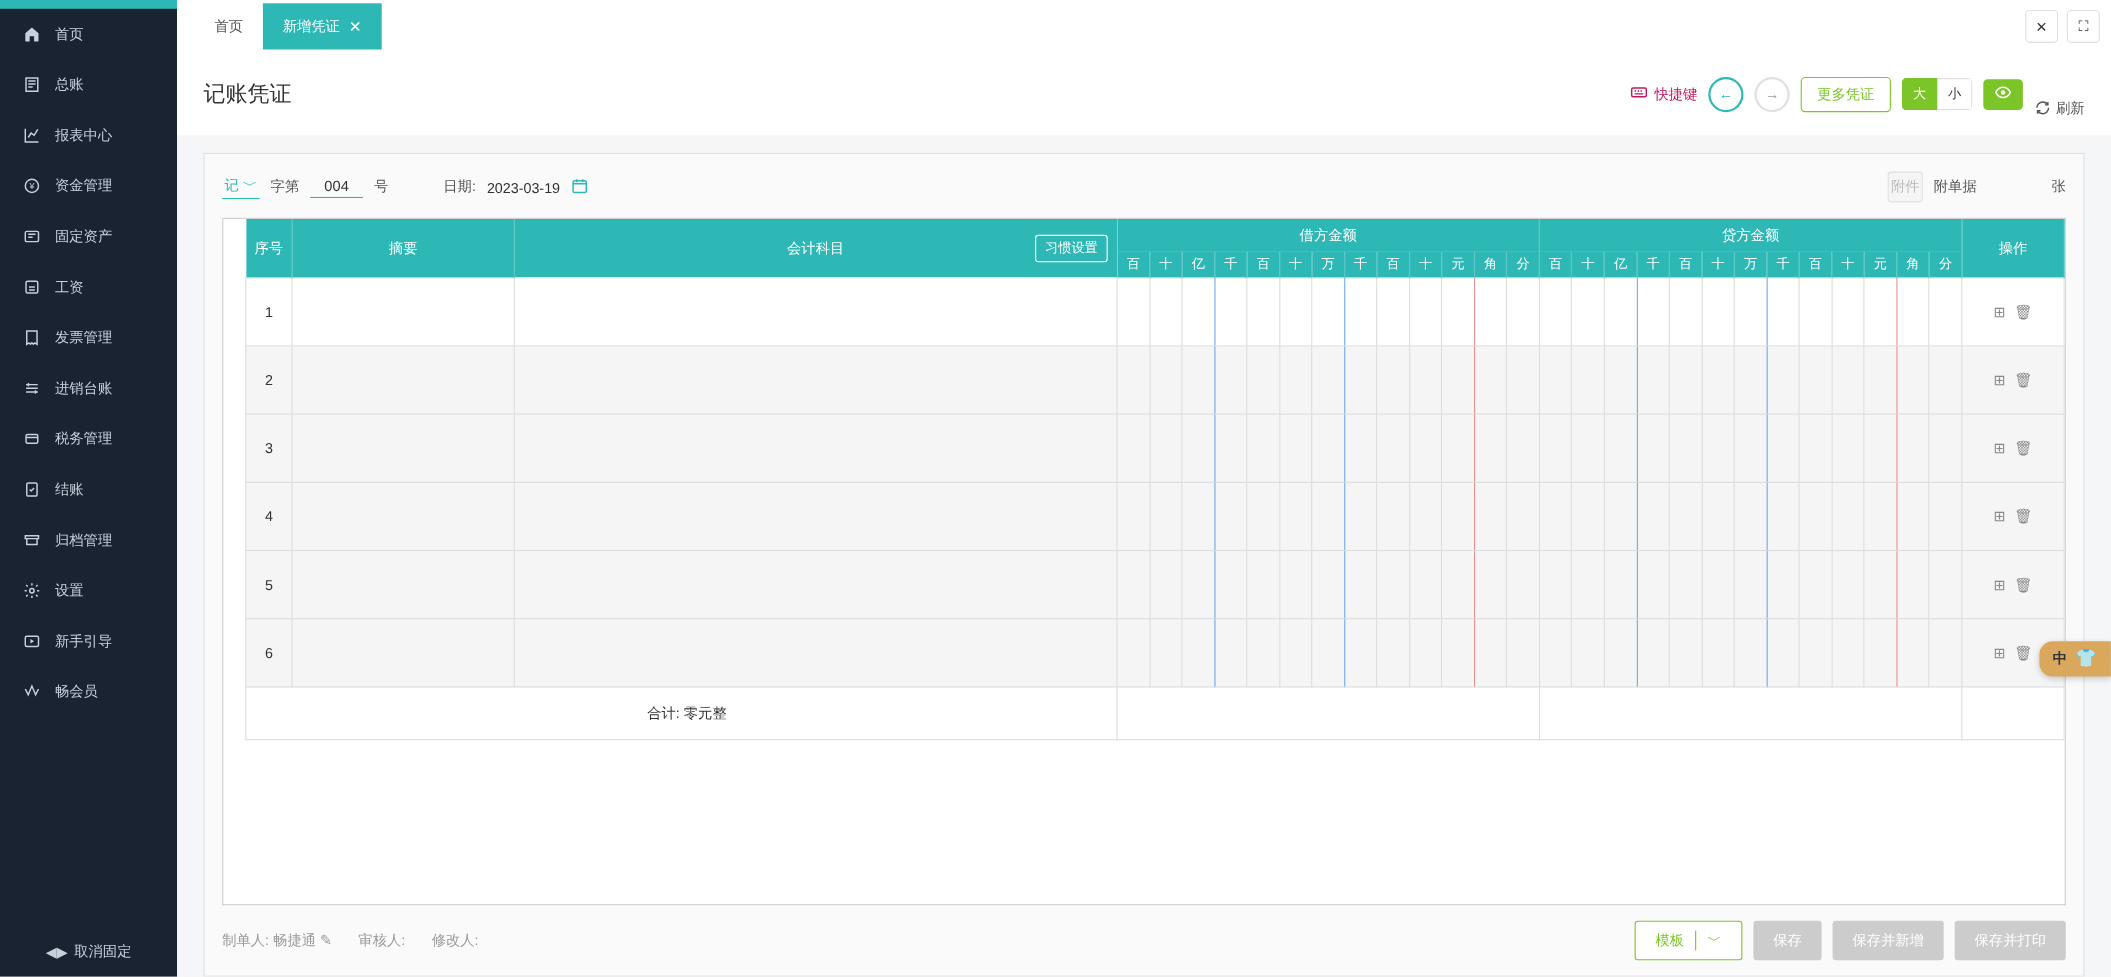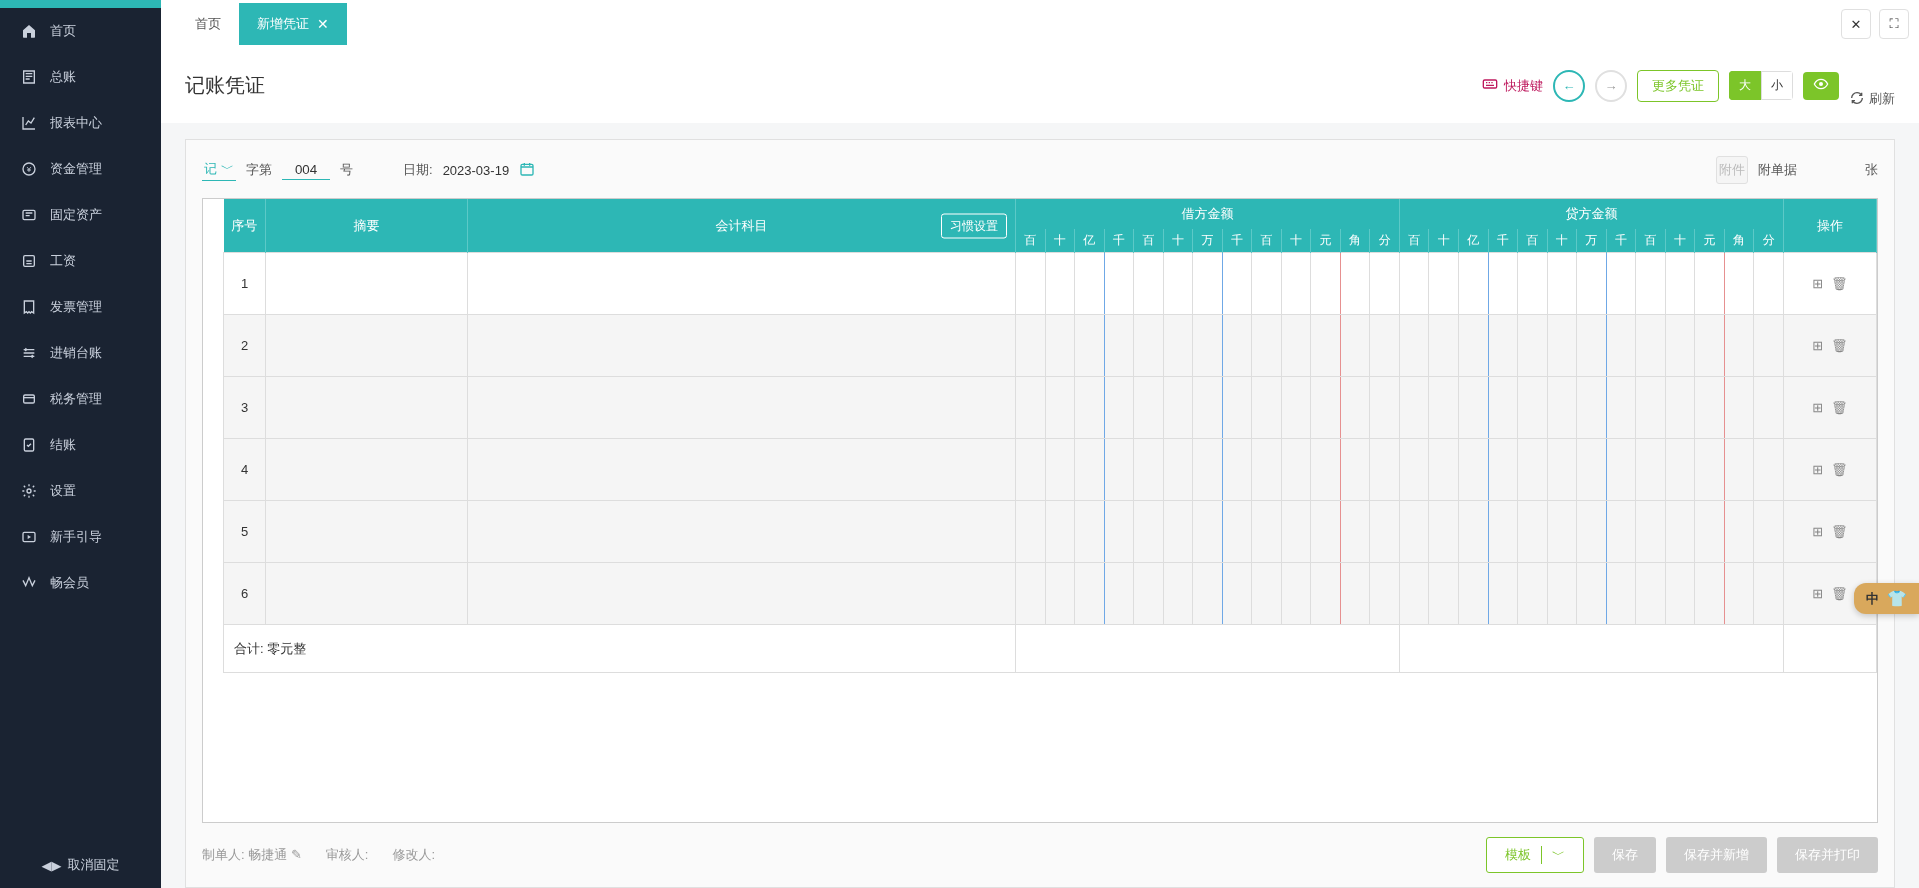--- a/index.html
+++ b/index.html
@@ -62,21 +62,21 @@
 .vtable tbody tr:first-child td { background: #fff; }
 .col-seq { width: 42px; }
 .col-summary { width: 202px; }
 .col-account { width: 548px; position: relative; margin-top: 43px; }
 .habit-btn { position: absolute; right: 8px; top: 50%; transform: translateY(-50%); border: 1px solid #fff; background: transparent; color: #fff; padding: 3px 8px; border-radius: 3px; cursor: pointer; font-size: 12px; }
 .col-digit { width: 17.75px; }
 .col-ops { width: 93px; }
 .ops { display: flex; gap: 8px; justify-content: center; color: #888; }
 .ops span { cursor: pointer; }
 .summary-input { width: 96%; height: 90%; border: 1px solid #fff; padding: 2px 4px; resize: none; outline: none; }
-.total-row td { background: #fff !important; height: 48px; text-align: left; padding-left: 10px; }
+.total-row td { background: #fff !important; height: 48px; text-align: center; padding-left: 10px; }
 
 
 .digit-cell { border-left: 1px solid #e4e4e4; border-right: 1px solid #e4e4e4; }
 .d-blue { border-right-color: #6fa8e6 !important; }
 .d-red { border-right-color: #e69090 !important; }
 
 
 .vfooter { display: flex; align-items: center; padding: 14px 0; gap: 24px; color: #999; font-size: 13px; }
 .vfooter-right { margin-left: auto; display: flex; gap: 10px; }
 .btn { padding: 8px 18px; border-radius: 3px; cursor: pointer; font-size: 13px; border: none; }
@@ -176,20 +176,28 @@
       <span>税务管理</span>
     </div>
     <div class="sidebar-item">
       <span class="sidebar-icon">
           <svg viewBox="0 0 24 24">
             <rect x="5" y="3" width="14" height="18" rx="2" fill="none" stroke="currentColor" stroke-width="2"></rect>
             <path d="M9 12l2 2 4-4" stroke="currentColor" fill="none" stroke-width="2"></path>
           </svg>
         </span>
       <span>结账</span>
+    </div>
+    <div class="sidebar-item">
+      <span class="sidebar-icon">
+          <svg viewBox="0 0 24 24">
+            <path d="M3 6h18v4H3zM5 10h14v8H5z" fill="none" stroke="currentColor" stroke-width="2"></path>
+          </svg>
+        </span>
+      <span>归档管理</span>
     </div>
     <div class="sidebar-item">
       <span class="sidebar-icon">
           <svg viewBox="0 0 24 24">
             <circle cx="12" cy="12" r="3" fill="none" stroke="currentColor" stroke-width="2"></circle>
             <path d="M12 2v3M12 19v3M4.2 4.2l2.1 2.1M17.7 17.7l2.1 2.1M2 12h3M19 12h3M4.2 19.8l2.1-2.1M17.7 6.3l2.1-2.1" stroke="currentColor" stroke-width="2"></path>
           </svg>
         </span>
       <span>设置</span>
     </div>

